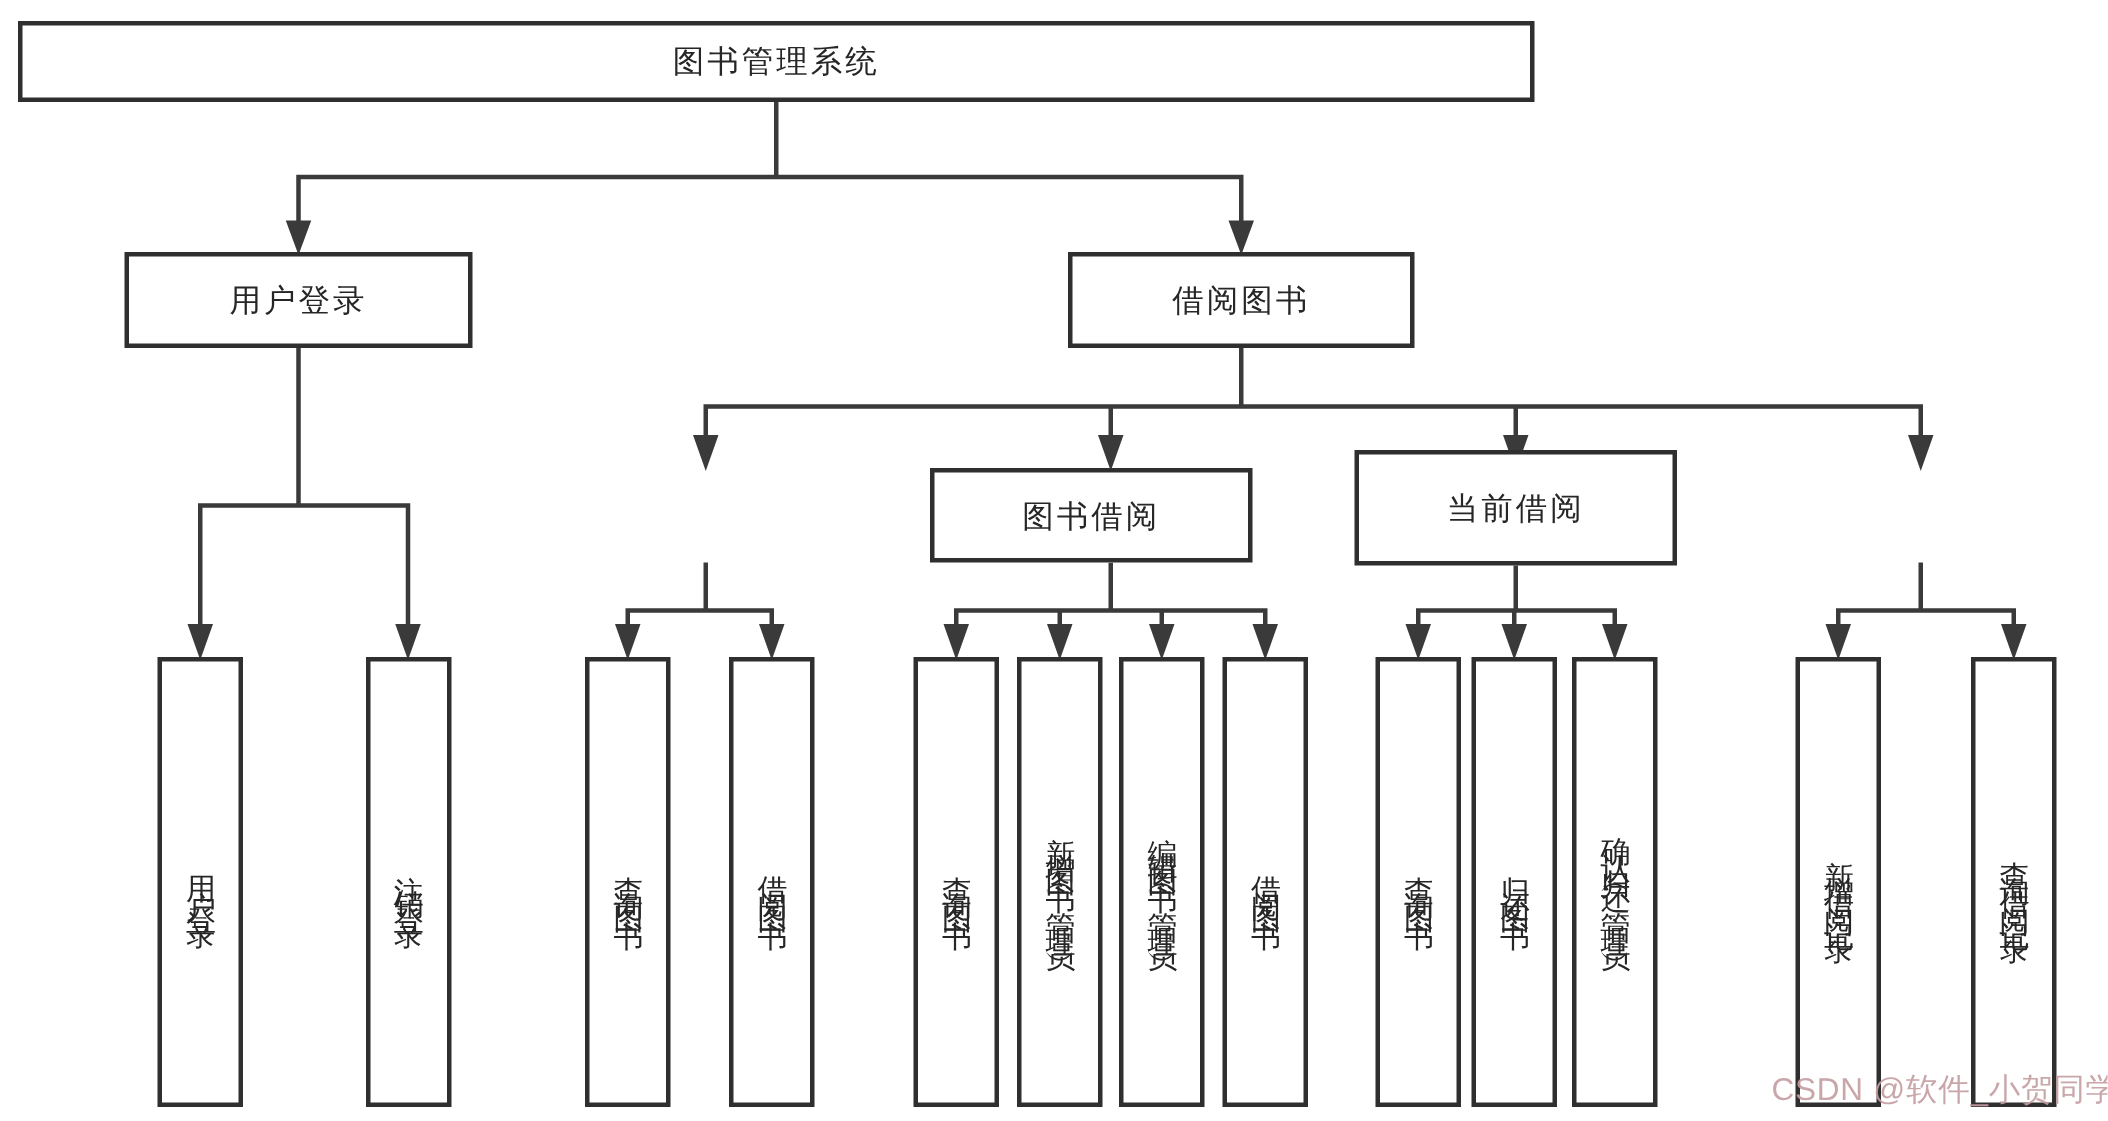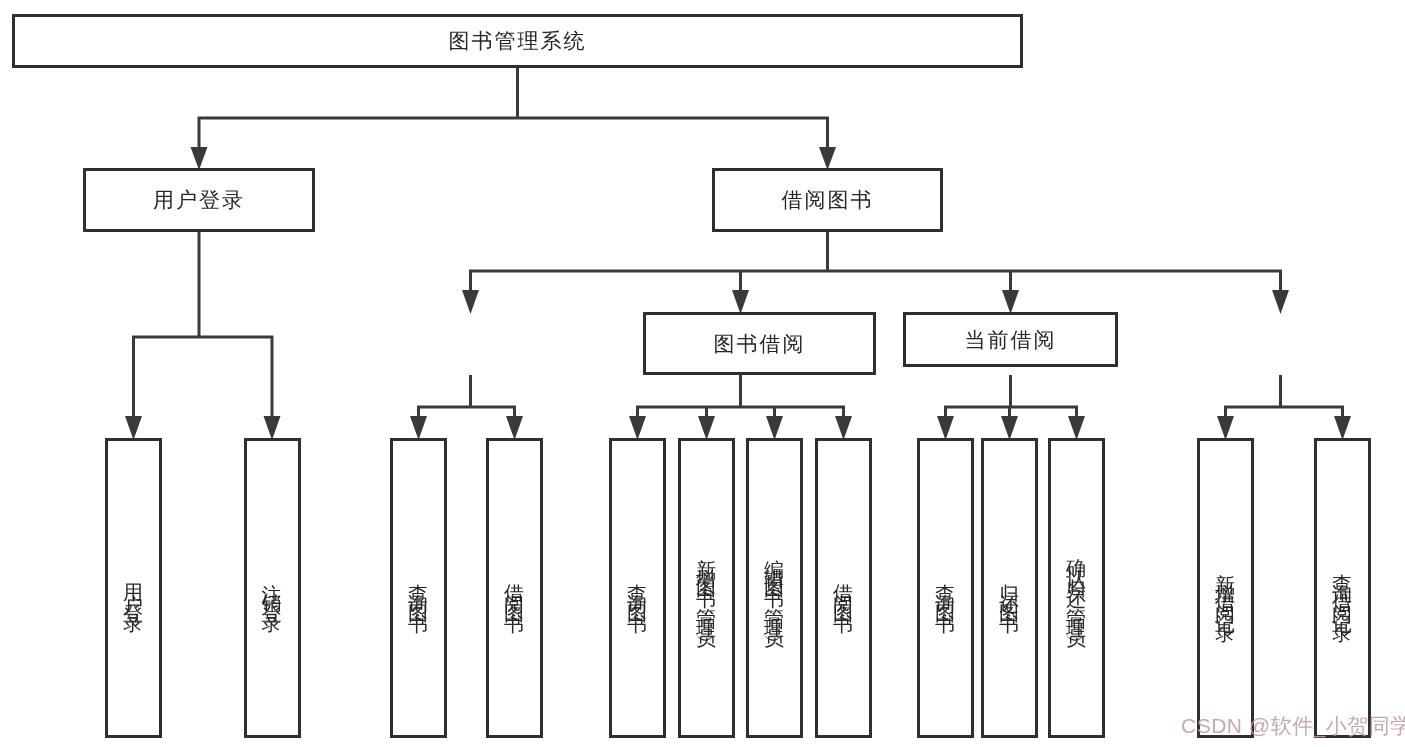--- a/index.html
+++ b/index.html
@@ -86,22 +86,22 @@
       <polygon points="1217,416 1234,416 1225.5,440"></polygon>
       <polygon points="1334,416 1351,416 1342.5,440"></polygon>
     </g>
   </svg>
 
   <div class="box h" style="left:12px;top:14px;width:1011px;height:54px">图书管理系统</div>
 
   <div class="box h" style="left:83px;top:168px;width:232px;height:64px">用户登录</div>
   <div class="box h" style="left:712px;top:168px;width:231px;height:64px">借阅图书</div>
 
-  <div class="box h" style="left:643px;top:312px;width:233px;height:63px">图书借阅</div>
-  <div class="box h" style="left:903px;top:312px;width:215px;height:55px">当前借阅</div>
+  <div class="box h" style="left:620px;top:312px;width:215px;height:63px">图书借阅</div>
+  <div class="box h" style="left:903px;top:300px;width:215px;height:77px">当前借阅</div>
 
   <div class="box leaf" style="left:105px;top:438px;width:57px;height:300px">用户登录</div>
   <div class="box leaf" style="left:243.5px;top:438px;width:57px;height:300px">注销登录</div>
 
   <div class="box leaf" style="left:390px;top:438px;width:57px;height:300px">查询图书</div>
   <div class="box leaf" style="left:486px;top:438px;width:57px;height:300px">借阅图书</div>
 
   <div class="box leaf" style="left:609px;top:438px;width:57px;height:300px">查询图书</div>
   <div class="box leaf" style="left:678px;top:438px;width:57px;height:300px">新增图书（管理员）</div>
   <div class="box leaf" style="left:746px;top:438px;width:57px;height:300px">编辑图书（管理员）</div>

